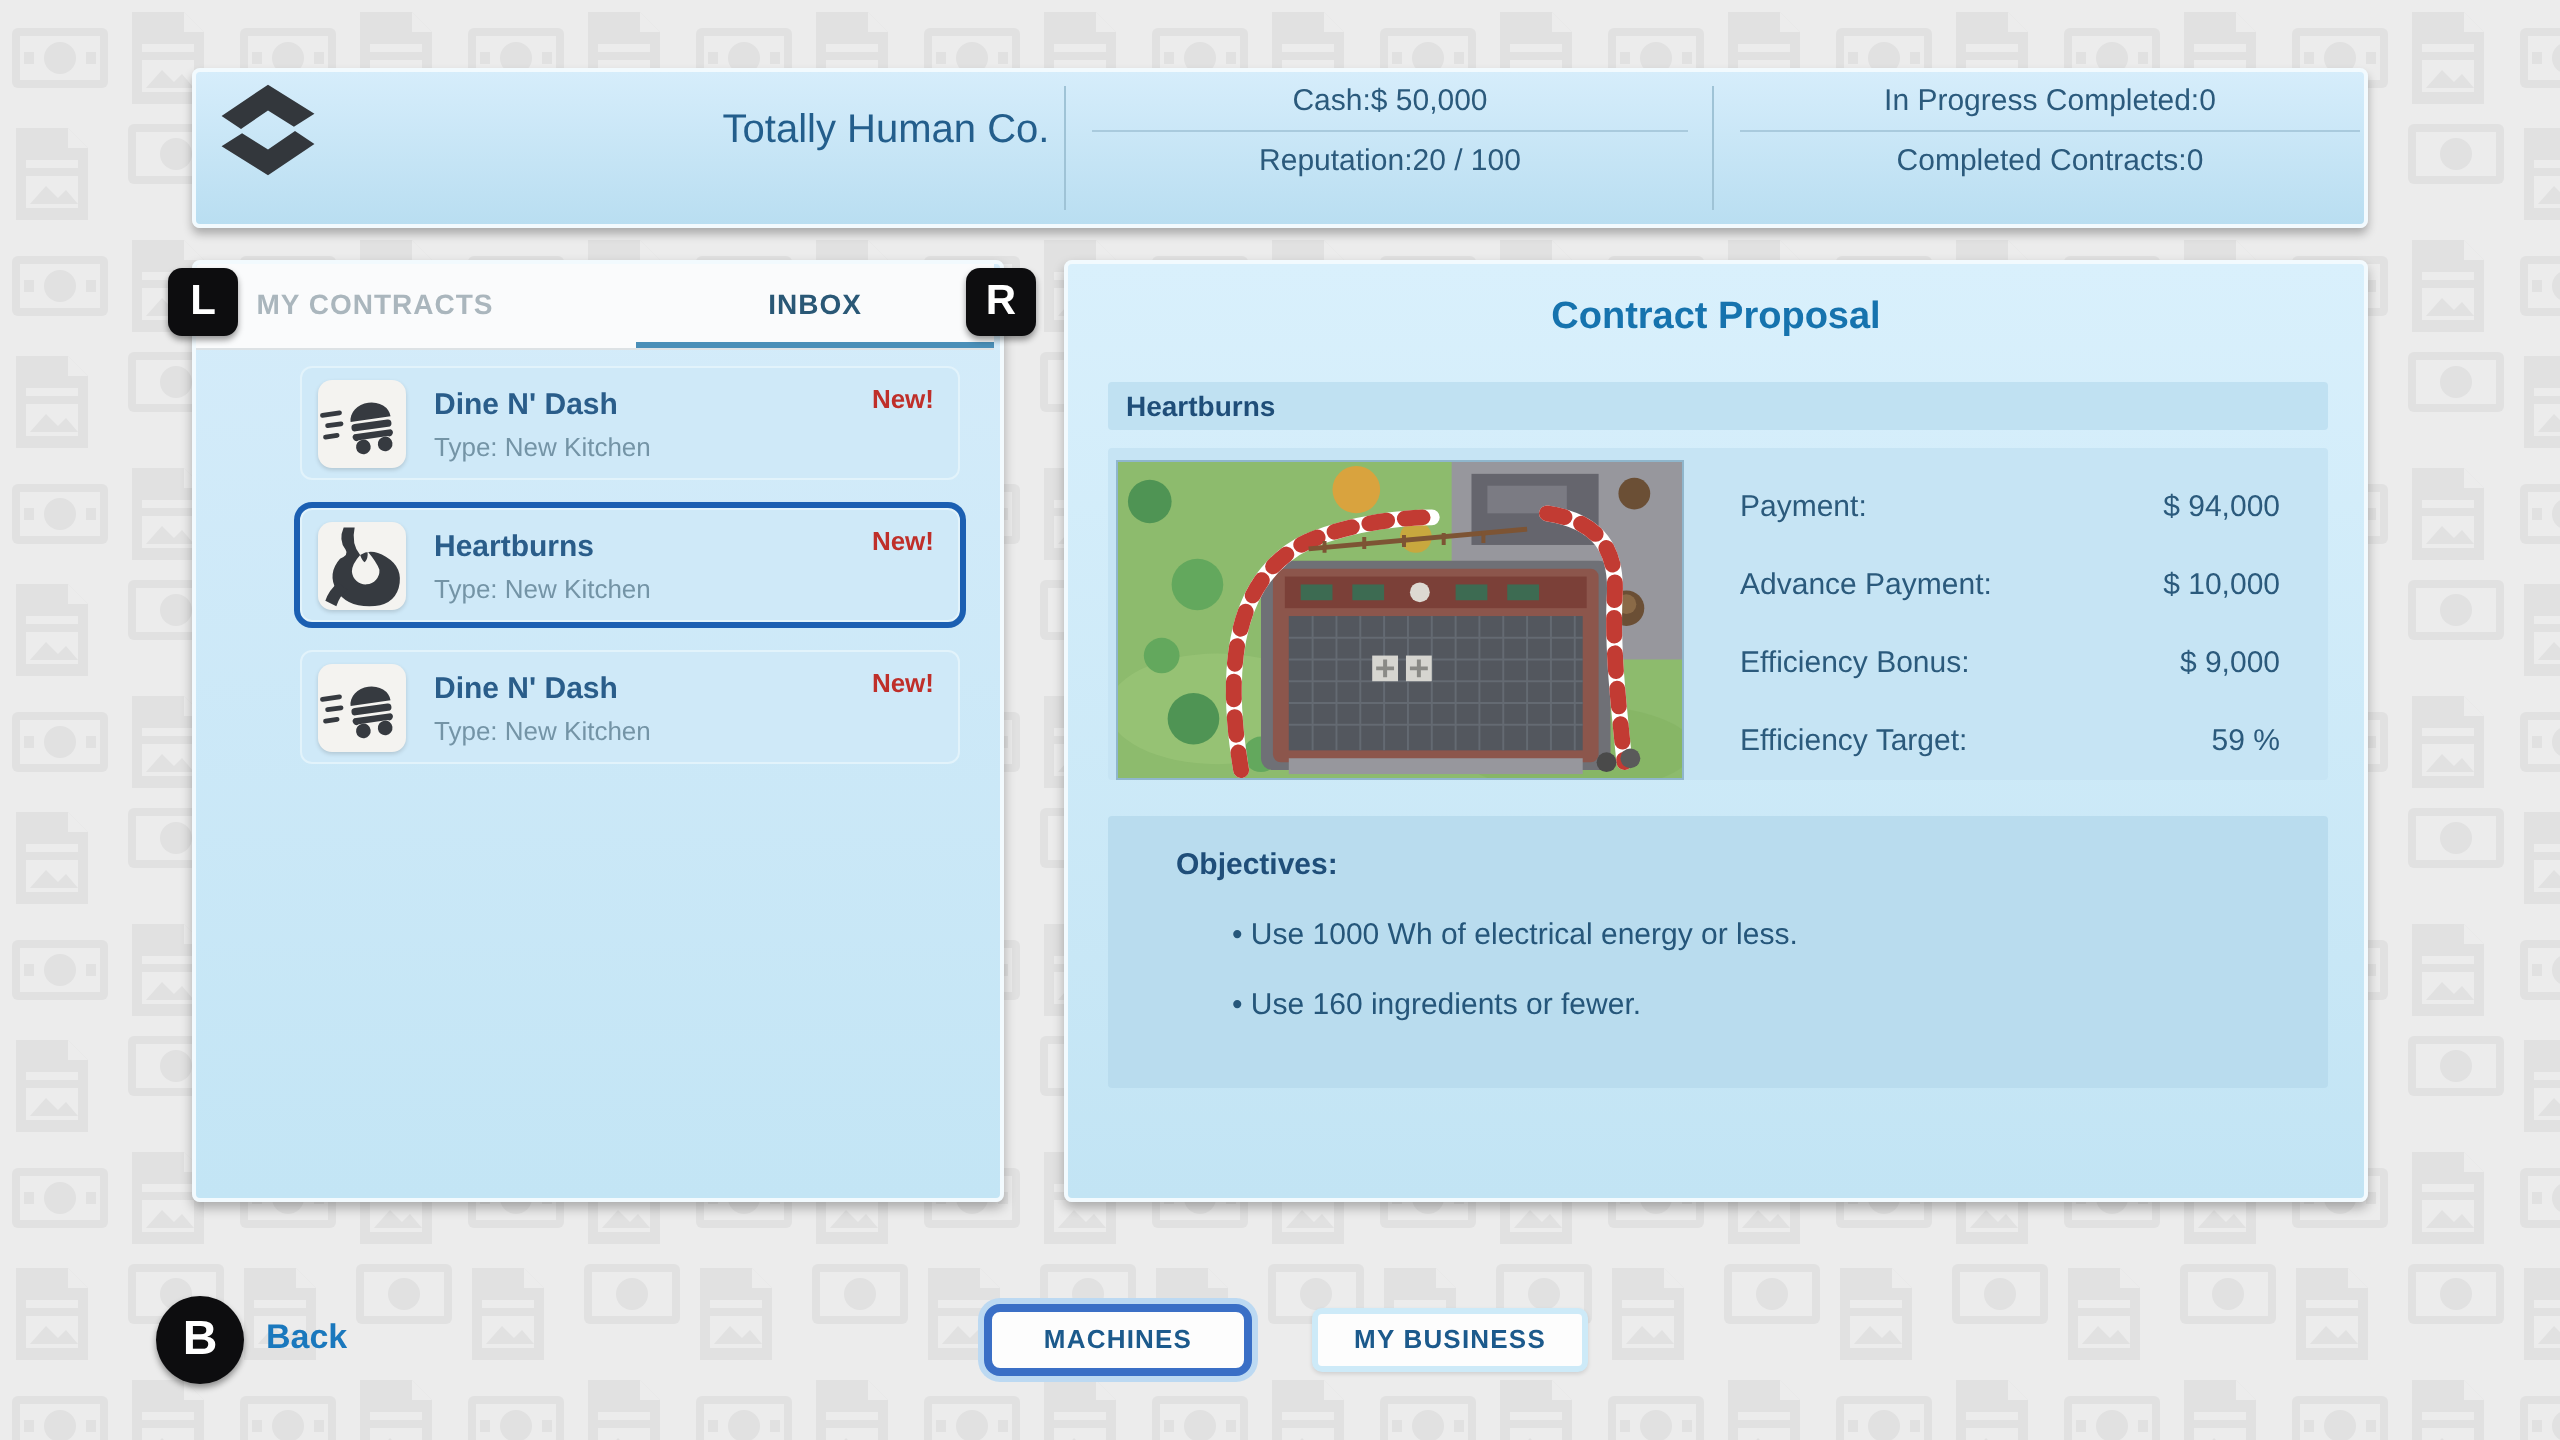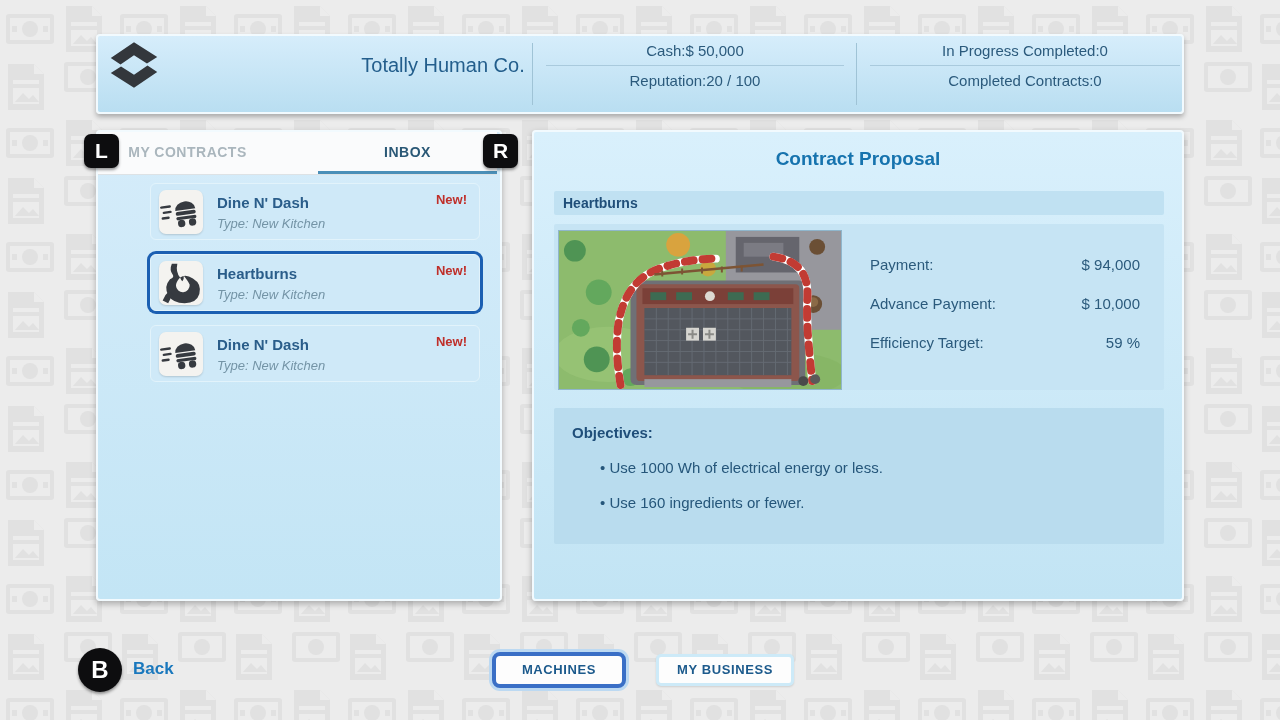--- a/index.html
+++ b/index.html
@@ -47,38 +47,38 @@
 
   
   .list{position:absolute;left:0;right:12px;top:42px;padding:9px 8px;margin-left:44px;}
   .citem{position:relative;height:57px;margin-bottom:14px;border-radius:6px;
     background:#cfe9f8;border:1px solid #e2f3fb;box-sizing:border-box;cursor:pointer;}
   .citem.selected{box-shadow:0 0 0 3px #1b5fb2;}
   .tile{position:absolute;left:8px;top:6px;width:44px;height:44px;border-radius:7px;
     background:#f4f3f0;box-shadow:0 1px 2px rgba(0,0,0,.15);}
   .tile svg{position:absolute;inset:0;}
   .ctitle{position:absolute;left:66px;top:10px;font-size:15px;font-weight:bold;color:#2a5d8a;}
-  .ctype{position:absolute;left:66px;top:32px;font-size:13px;color:#7494a6;font-style:italic;}
+  .ctype{position:absolute;left:66px;top:32px;font-size:13px;color:#7494a6;}
   .cnew{position:absolute;right:12px;top:8px;font-size:13px;font-weight:bold;color:#bf2f2a;}
 
   
   .prop-title{position:absolute;left:0;right:0;top:16px;text-align:center;
     font-size:19px;font-weight:bold;color:#1673ae;}
   .name-bar{position:absolute;left:20px;right:18px;top:59px;height:24px;background:#c0e1f2;
     border-radius:2px;font-size:14px;font-weight:bold;color:#1f4e79;line-height:24px;
     padding-left:9px;box-sizing:border-box;}
   .details-box{position:absolute;left:20px;right:18px;top:92px;height:166px;
     background:#c6e4f4;border-radius:2px;}
   .kitchen{position:absolute;left:4px;top:6px;width:284px;height:160px;
     border:1px solid #8fb6cc;box-sizing:border-box;}
   .drows{position:absolute;left:316px;right:24px;top:10px;}
-  .drow{height:39px;display:flex;align-items:flex-end;justify-content:space-between;
+  .drow{height:39px;display:flex;align-items:center;justify-content:space-between;
     font-size:15px;color:#2b5a7c;gap:34px;}
   .obj-box{position:absolute;left:20px;right:18px;top:276px;height:136px;
-    background:#b9dcee;border-radius:2px;padding:16px 18px;box-sizing:border-box;}
+    background:#b9dcee;border-radius:2px;padding:16px 34px;box-sizing:border-box;}
   .obj-head{font-size:15px;font-weight:bold;color:#1f4e79;}
   .obj-line{font-size:15px;color:#25567a;margin-top:18px;margin-left:28px;}
 
   
   .bbtn{position:absolute;left:78px;top:648px;width:44px;height:44px;border-radius:50%;
     background:#0d0d0f;color:#fff;text-align:center;line-height:44px;font-size:24px;
     font-weight:bold;z-index:2;box-shadow:0 2px 3px rgba(0,0,0,.4);}
   .back-label{position:absolute;left:133px;top:659px;font-size:17px;font-weight:bold;
     color:#1a78bd;z-index:2;cursor:pointer;}
   .fbtn{position:absolute;z-index:2;background:#fdfdfd;text-align:center;
@@ -295,20 +295,24 @@
       <div class="drows">
         <div class="drow">
           <span>Payment:</span>
           <span>$ 94,000</span>
         </div>
         <div class="drow">
           <span>Advance Payment:</span>
           <span>$ 10,000</span>
         </div>
         <div class="drow">
+          <span>Efficiency Bonus:</span>
+          <span>$ 9,000</span>
+        </div>
+        <div class="drow">
           <span>Efficiency Target:</span>
           <span>59 %</span>
         </div>
       </div>
     </div>
 
     <div class="obj-box">
       <div class="obj-head">Objectives:</div>
       <div class="obj-line">• Use 1000 Wh of electrical energy or less.</div>
       <div class="obj-line">• Use 160 ingredients or fewer.</div>

